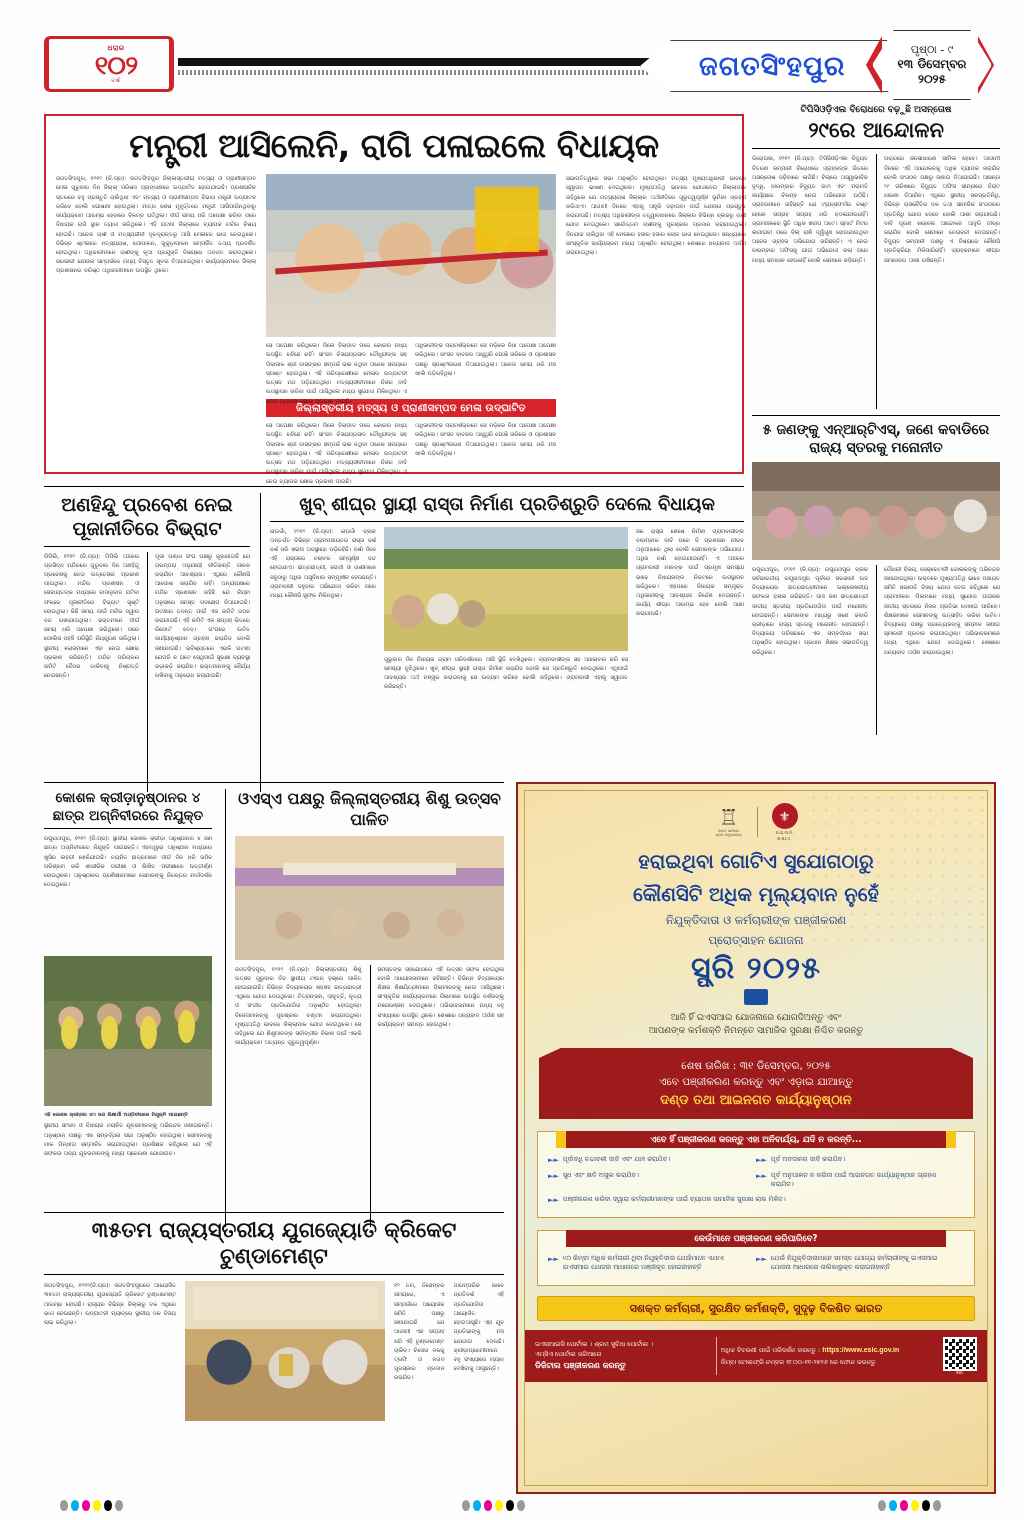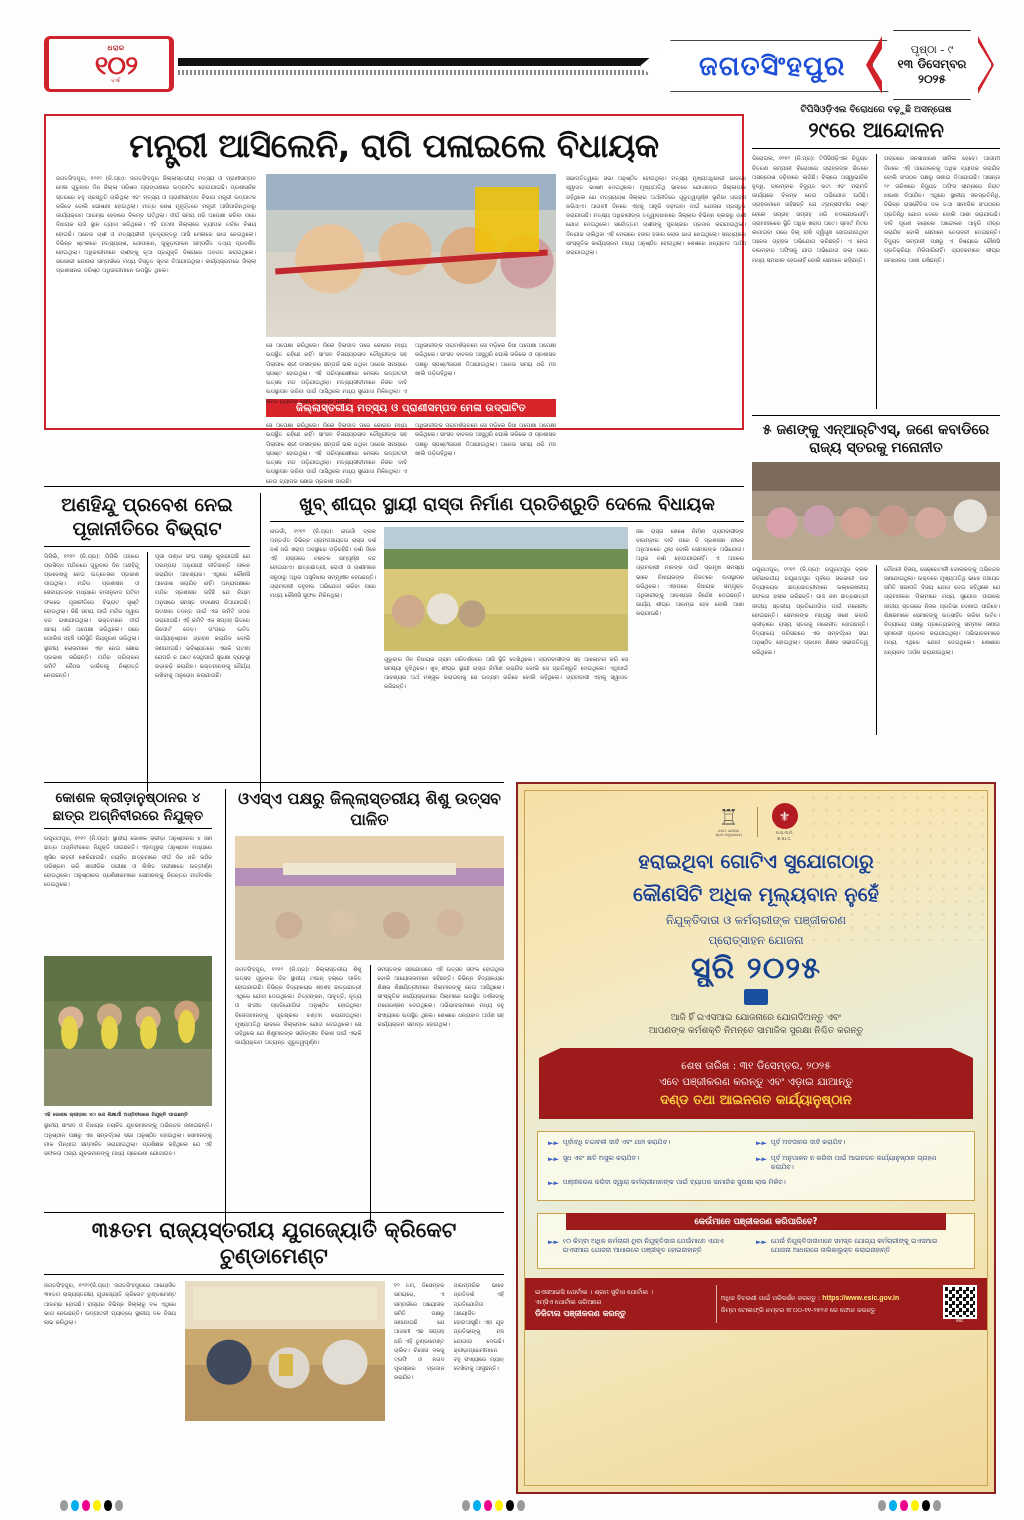--- a/index.html
+++ b/index.html
@@ -67,21 +67,21 @@
   .hl { font-family:"DejaVu Sans", sans-serif; font-weight:bold; color:#111; text-align:center; line-height:1.22; }
 
   .body-text {
     font-family:"DejaVu Sans", sans-serif;
     font-size:5.6px; line-height:1.65; text-align:justify; color:#1a1a1a;
     hyphens:none; word-spacing:0.5px;
   }
 
   
   .lead-box {
-    position:absolute; left:44px; top:114px; width:700px; height:316px;
+    position:absolute; left:44px; top:114px; width:700px; height:360px;
     border:2px solid #d0222a; padding:8px 10px 6px;
     background:#fff;
   }
   .lead-headline { font-size:33px; letter-spacing:-.5px; margin:2px 0 8px; }
   .cols3 { display:flex; gap:10px; }
   .col { flex:1; }
 
   .photo {
     background:#cfd3d6; position:relative; overflow:hidden;
     border:0;
@@ -427,20 +427,21 @@
       <div class="ad-p">ଆଜି ହିଁ ଇଏସଆଇ ଯୋଜନାରେ ଯୋଗଦିଅନ୍ତୁ ଏବଂ</div>
       <div class="ad-p" style="margin-top:0;">ଆପଣଙ୍କ କର୍ମଶକ୍ତି ନିମନ୍ତେ ସାମାଜିକ ସୁରକ୍ଷା ନିଶ୍ଚିତ କରନ୍ତୁ</div>
 
       <div class="ribbon">
         <div class="r1">ଶେଷ ତାରିଖ : ୩୧ ଡିସେମ୍ବର, ୨୦୨୫</div>
         <div class="r1">ଏବେ ପଞ୍ଜୀକରଣ କରନ୍ତୁ ଏବଂ ଏଡ଼ାଇ ଯାଆନ୍ତୁ</div>
         <div class="r2">ଦଣ୍ଡ ତଥା ଆଇନଗତ କାର୍ଯ୍ୟାନୁଷ୍ଠାନ</div>
       </div>
 
       <div class="panel">
+        <div class="panel-title yellowbar">ଏବେ ହିଁ ପଞ୍ଜୀକରଣ କରନ୍ତୁ ଏହା ଅନିବାର୍ଯ୍ୟ, ଯଦି ନ କରନ୍ତି...</div>
         <div class="bullets">
           <div class="bullet b-half">
             <span class="bi">►►</span>
             <span>ପୂର୍ବାବଧି ଚନ୍ଦାବଳୀ ଦାବି ଏବଂ ଯାଞ୍ଚ କରାଯିବ।</span>
           </div>
           <div class="bullet b-half">
             <span class="bi">►►</span>
             <span>ପୂର୍ବ ଅବଦାନର ଦାବି କରାଯିବ।</span>
           </div>
           <div class="bullet b-half">
@@ -465,20 +466,21 @@
             <span class="bi">►►</span>
             <span>୧୦ କିମ୍ବା ଅଧିକ କର୍ମଚାରୀ ଥିବା ନିଯୁକ୍ତିଦାତା ଯେଉଁମାନେ ଏଯାଏ ଇଏସଆଇ ଯୋଜନା ଆଧାରରେ ପଞ୍ଜୀକୃତ ହୋଇନାହାନ୍ତି</span>
           </div>
           <div class="bullet b-half">
             <span class="bi">►►</span>
             <span>ଯେଉଁ ନିଯୁକ୍ତିଦାତାମାନେ ସମସ୍ତ ଯୋଗ୍ୟ କର୍ମଚାରୀଙ୍କୁ ଇଏସଆଇ ଯୋଜନା ଆଧାରରେ ତାଲିକାଭୁକ୍ତ କରାଇନାହାନ୍ତି</span>
           </div>
         </div>
       </div>
 
+      <div class="footer-strap">ସଶକ୍ତ କର୍ମଚାରୀ, ସୁରକ୍ଷିତ କର୍ମଶକ୍ତି, ସୁଦୃଢ଼ ବିକଶିତ ଭାରତ</div>
 
       <div class="ad-footer">
         <div class="af-left">
           <div>ଇଏସଆଇସି ପୋର୍ଟାଲ । ଶ୍ରମ ସୁବିଧା ପୋର୍ଟାଲ ।</div>
           <div>ଏମ୍‌ସିଏ ପୋର୍ଟାଲ ଜରିଆରେ</div>
           <div class="big">ଡିଜିଟାଲ ପଞ୍ଜୀକରଣ କରନ୍ତୁ</div>
         </div>
         <div class="af-sep"></div>
         <div class="af-right">
           <div>

